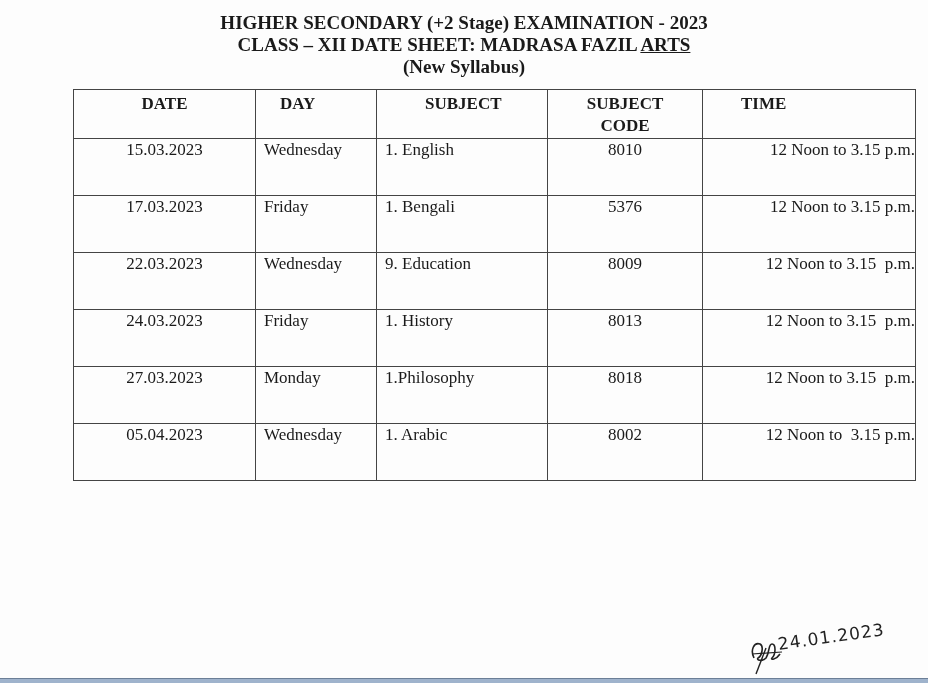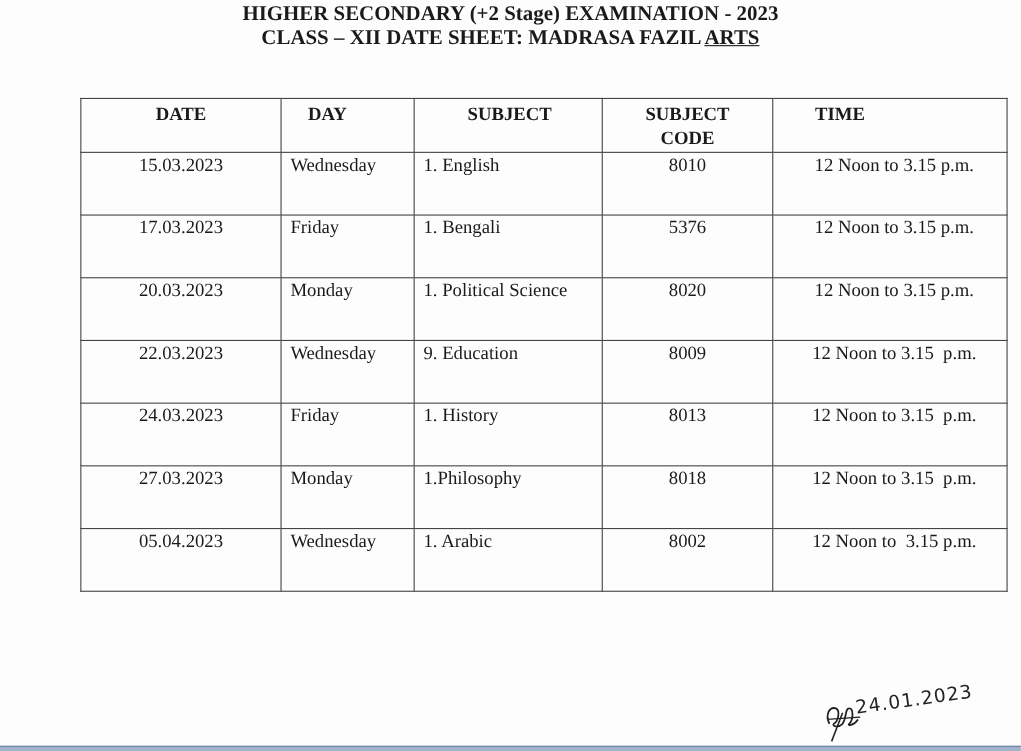--- a/index.html
+++ b/index.html
@@ -12,21 +12,21 @@
     height: 683px;
     position: relative;
     overflow: hidden;
     font-family: "Liberation Serif", "DejaVu Serif", serif;
     color: #1a1a1a;
     background: #fdfdfd;
   }
   .title-block {
     position: absolute;
     left: 0;
-    top: 2px;
+    top: 12px;
     width: 990px;
     text-align: center;
     font-weight: bold;
     font-size: 19px;
     line-height: 22px;
   }
   .title-block .line { display: block; white-space: nowrap; }
   .underline { text-decoration: underline; }
 
   table.schedule {
@@ -54,21 +54,21 @@
   table.schedule td {
     height: 54px;
     padding-top: 0;
     line-height: 22px;
   }
   table.schedule tr.row td { height: 56px; }
   .c-date { text-align: center; }
   .c-day { text-align: left; padding-left: 8px !important; }
   .c-subj { text-align: left; padding-left: 8px !important; }
   .c-code { text-align: center; }
-  .c-time { text-align: center; padding-left: 8px !important; white-space: pre; }
+  .c-time { text-align: right; padding-left: 8px !important; white-space: pre; }
   th.c-day { text-align: left; padding-left: 24px !important; font-family: Liberation Serif, serif; }
   th.c-subj { text-align: left; padding-left: 48px !important; }
   th.c-time { text-align: left; padding-left: 38px !important; }
 
   .signature {
     position: absolute;
     left: 748px;
     top: 628px;
     width: 150px;
     height: 48px;
@@ -93,20 +93,21 @@
     background: #9fb3cc;
     border-top: 1px solid #6c7f97;
   }
 </style>
 </head>
 <body>
 
 <div class="title-block" style="width:928px;">
   <span class="line">HIGHER SECONDARY (+2 Stage) EXAMINATION - 2023</span>
   <span class="line"><span>CLASS – XII DATE SHEET: MADRASA FAZIL </span><span class="underline">ARTS</span></span>
+  <span class="line">(New Syllabus)</span>
 </div>
 
 <table class="schedule">
   <colgroup>
     <col style="width:182px">
     <col style="width:121px">
     <col style="width:171px">
     <col style="width:155px">
     <col style="width:213px">
   </colgroup>
@@ -125,27 +126,20 @@
       <td class="c-day">Wednesday</td>
       <td class="c-subj">1. English</td>
       <td class="c-code">8010</td>
       <td class="c-time">12 Noon to 3.15 p.m.</td>
     </tr>
     <tr class="row">
       <td class="c-date">17.03.2023</td>
       <td class="c-day">Friday</td>
       <td class="c-subj">1. Bengali</td>
       <td class="c-code">5376</td>
-      <td class="c-time">12 Noon to 3.15 p.m.</td>
-    </tr>
-    <tr class="row">
-      <td class="c-date">20.03.2023</td>
-      <td class="c-day">Monday</td>
-      <td class="c-subj">1. Political Science</td>
-      <td class="c-code">8020</td>
       <td class="c-time">12 Noon to 3.15 p.m.</td>
     </tr>
     <tr class="row">
       <td class="c-date">22.03.2023</td>
       <td class="c-day">Wednesday</td>
       <td class="c-subj">9. Education</td>
       <td class="c-code">8009</td>
       <td class="c-time">12 Noon to 3.15  p.m.</td>
     </tr>
     <tr class="row">

